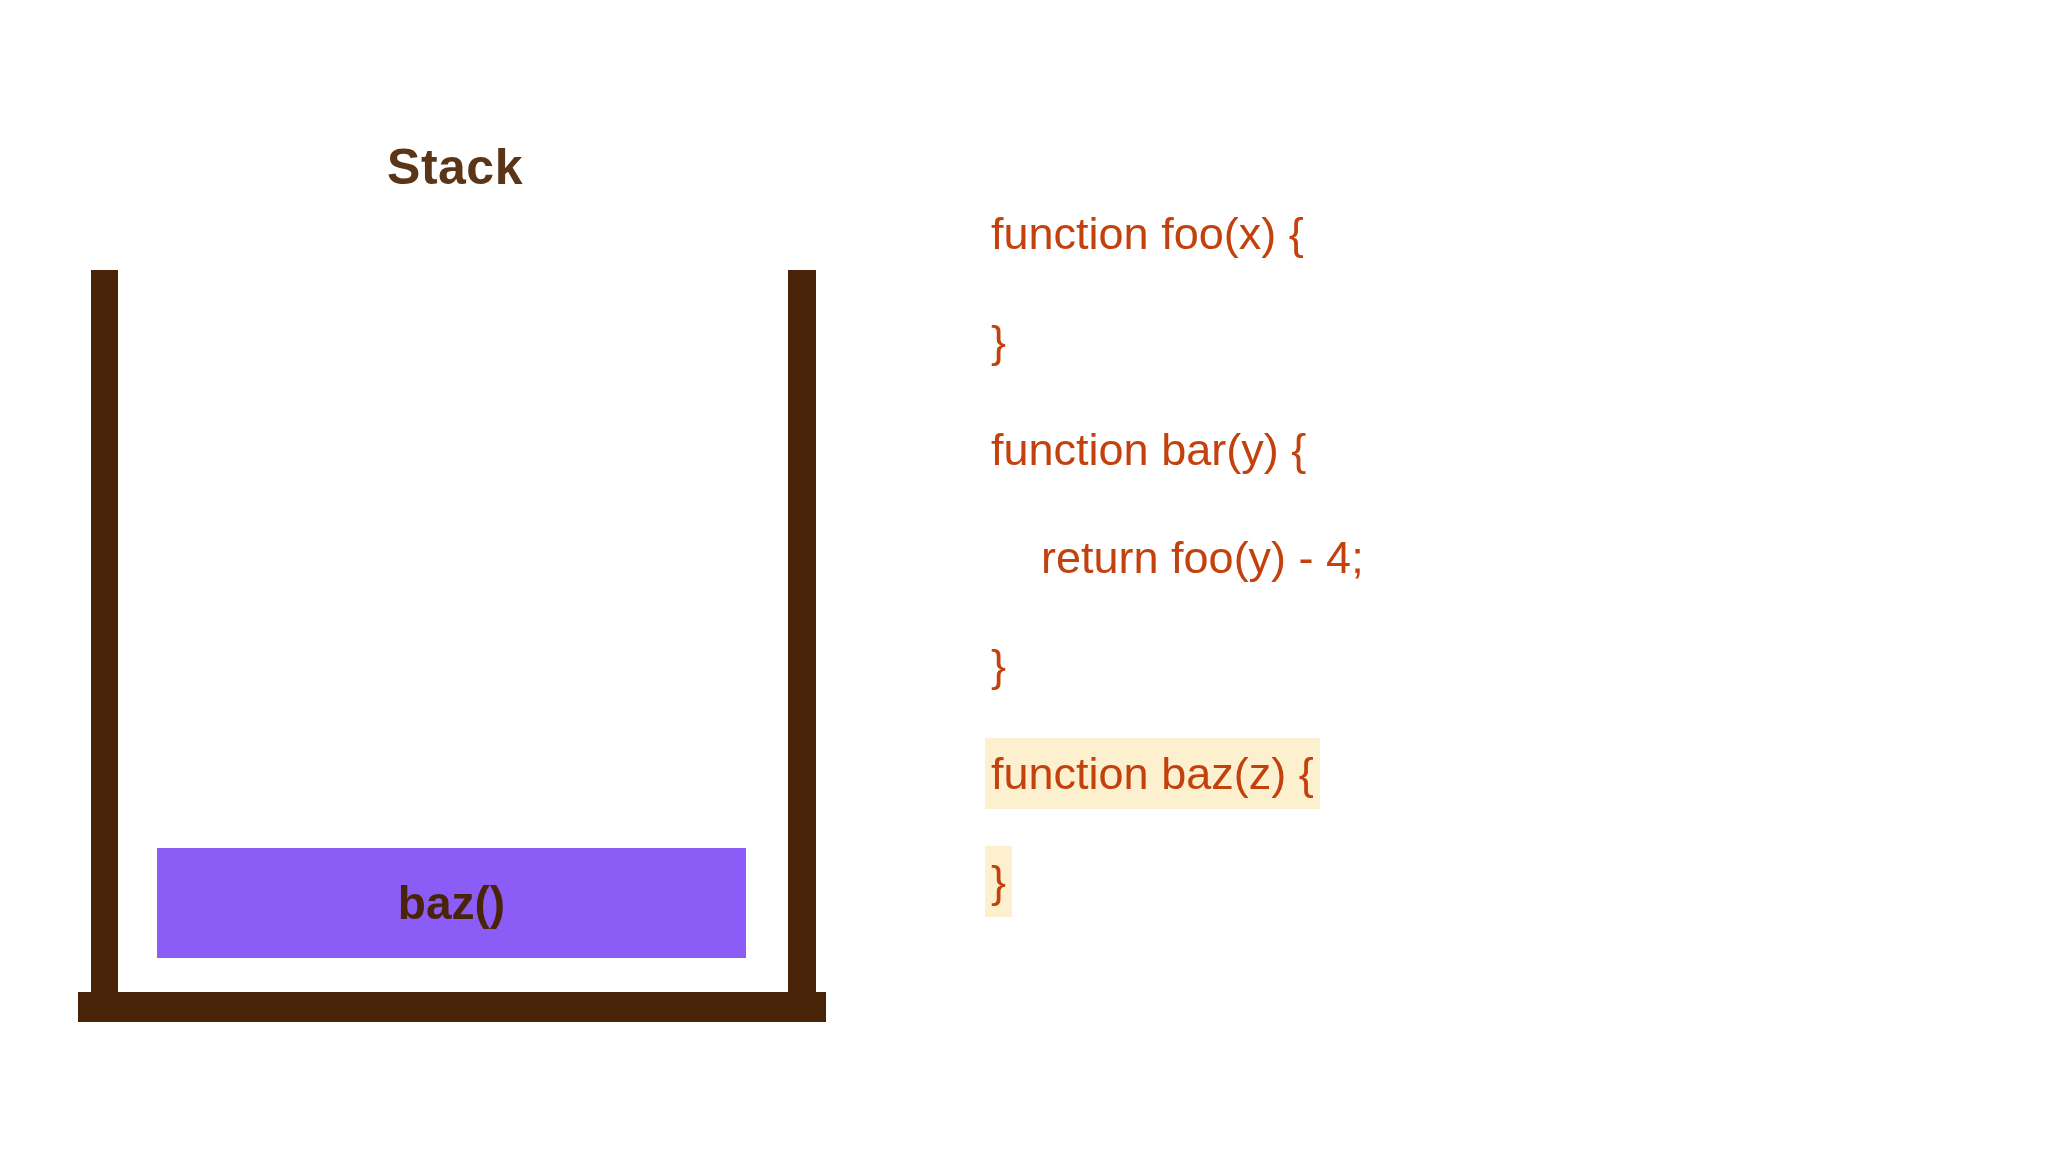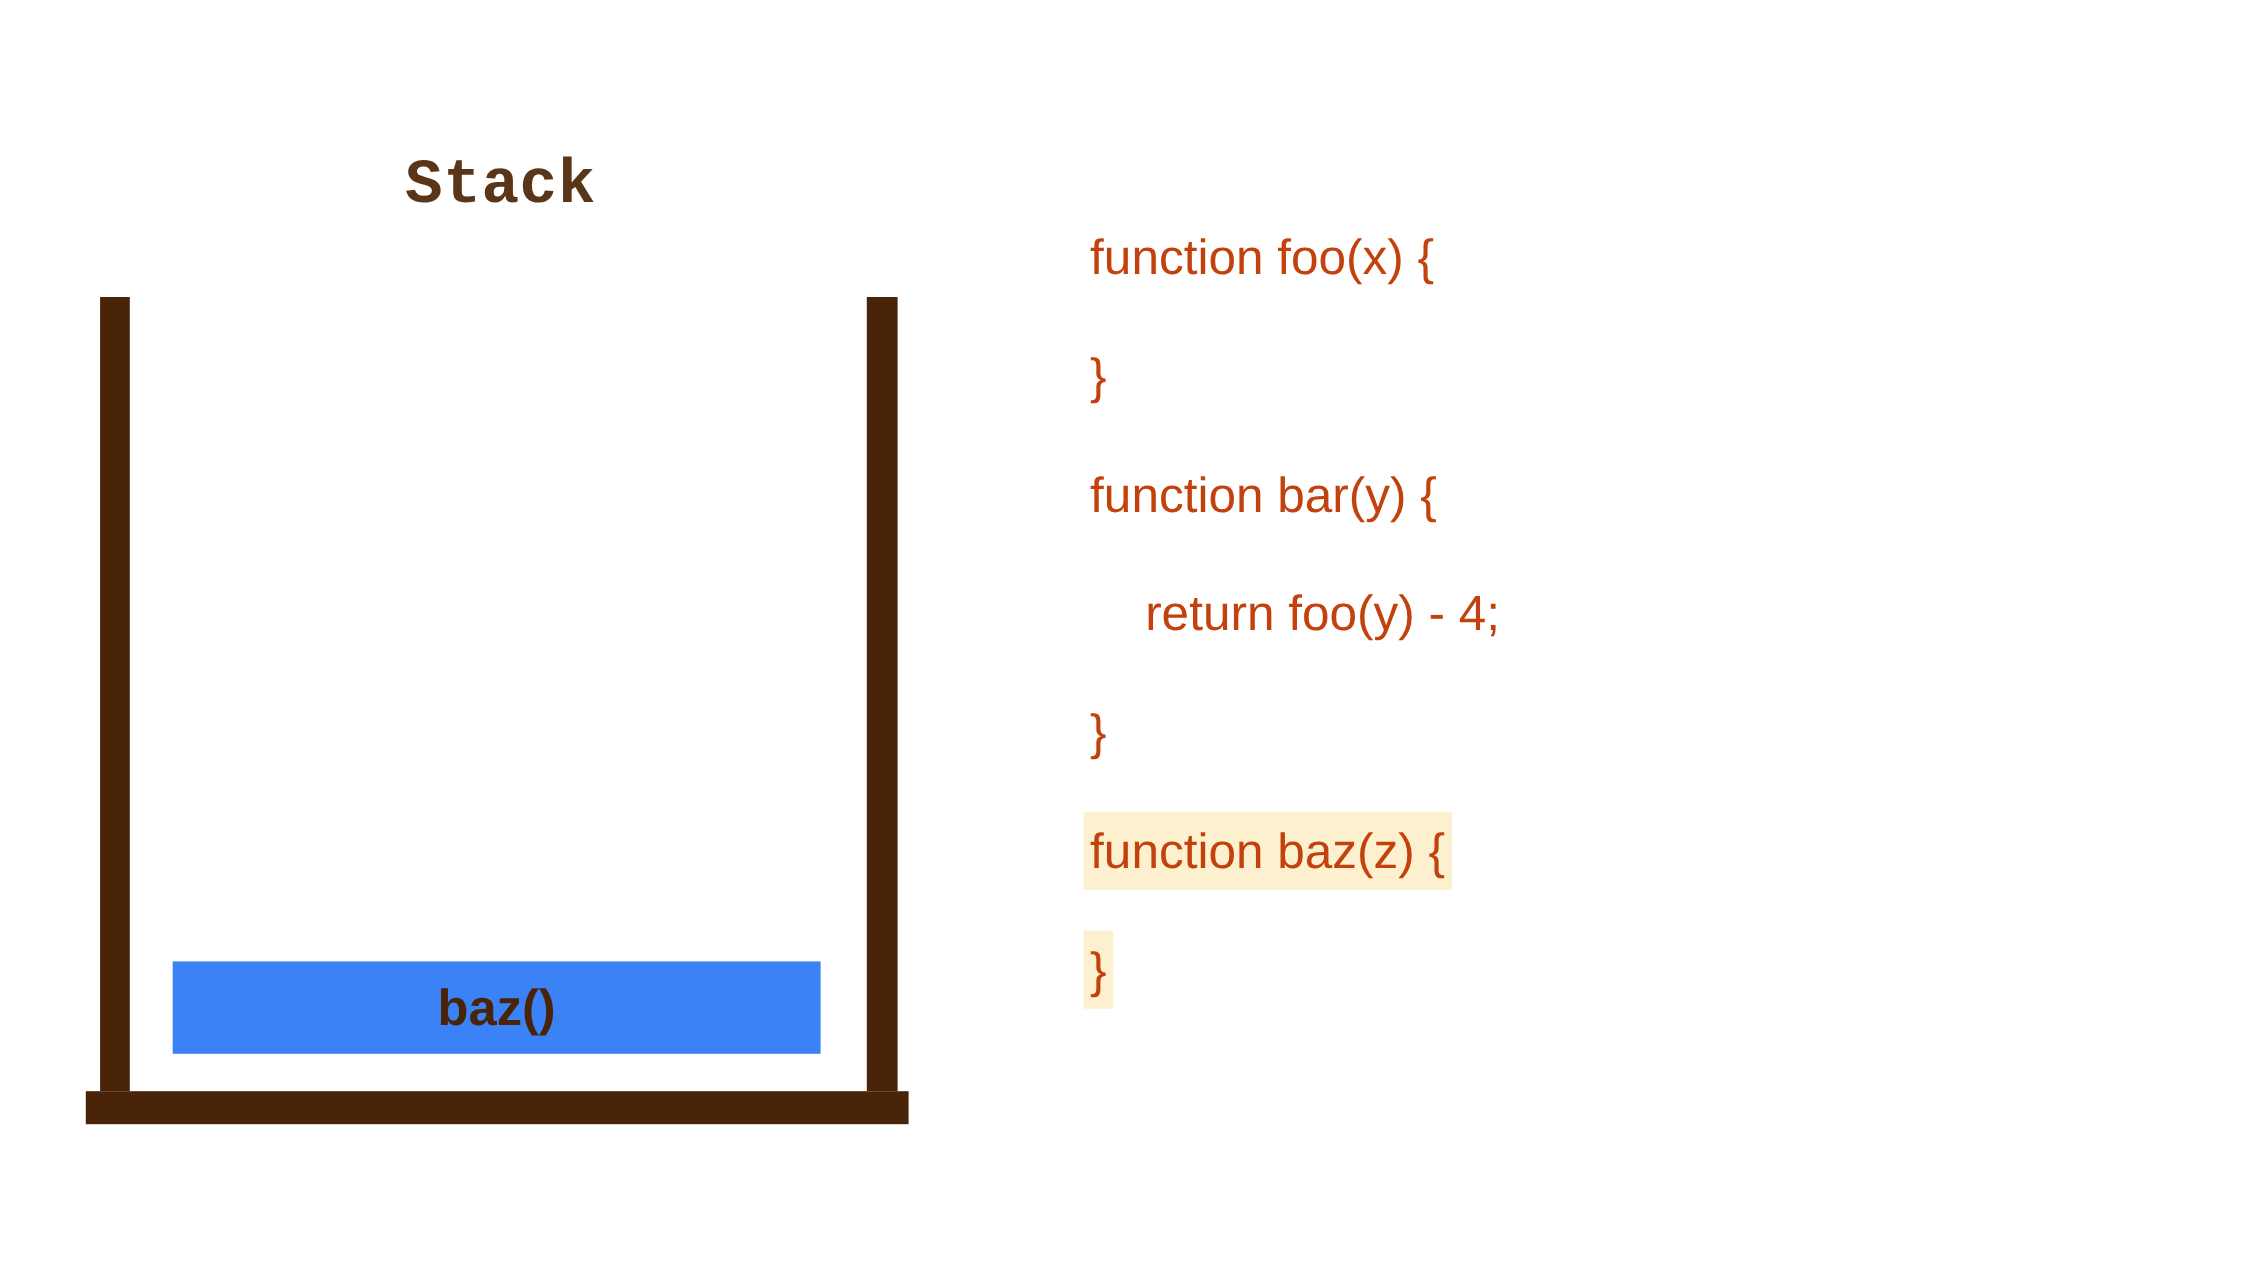--- a/index.html
+++ b/index.html
@@ -23,25 +23,25 @@
     width: 900px;
     height: 1152px;
   }
 
   #stack-title {
     position: absolute;
     left: 0;
     top: 138px;
     width: 910px;
     text-align: center;
-    font-size: 57px;
+    font-size: 50px;
     font-weight: bold;
     color: #5A3517;
     letter-spacing: 0.5px;
-    font-family: Liberation Mono, monospace;
+    font-family: Liberation Sans, sans-serif;
   }
 
   
   #stack-container {
     position: absolute;
     left: 0;
     top: 0;
     width: 900px;
     height: 1152px;
   }
@@ -77,22 +77,22 @@
     top: 270px;
     width: 670px;
     height: 722px;
   }
 
   .stack-frame {
     position: absolute;
     left: 39px;
     bottom: 34px;
     width: 589px;
-    height: 84px;
-    background: #3b82f6;
+    height: 110px;
+    background: #8b5cf6;
     display: flex;
     align-items: center;
     justify-content: center;
   }
   .stack-frame-label {
     font-size: 46px;
     font-weight: bold;
     color: #4A2409;
     font-family: "Liberation Sans", sans-serif;
   }

